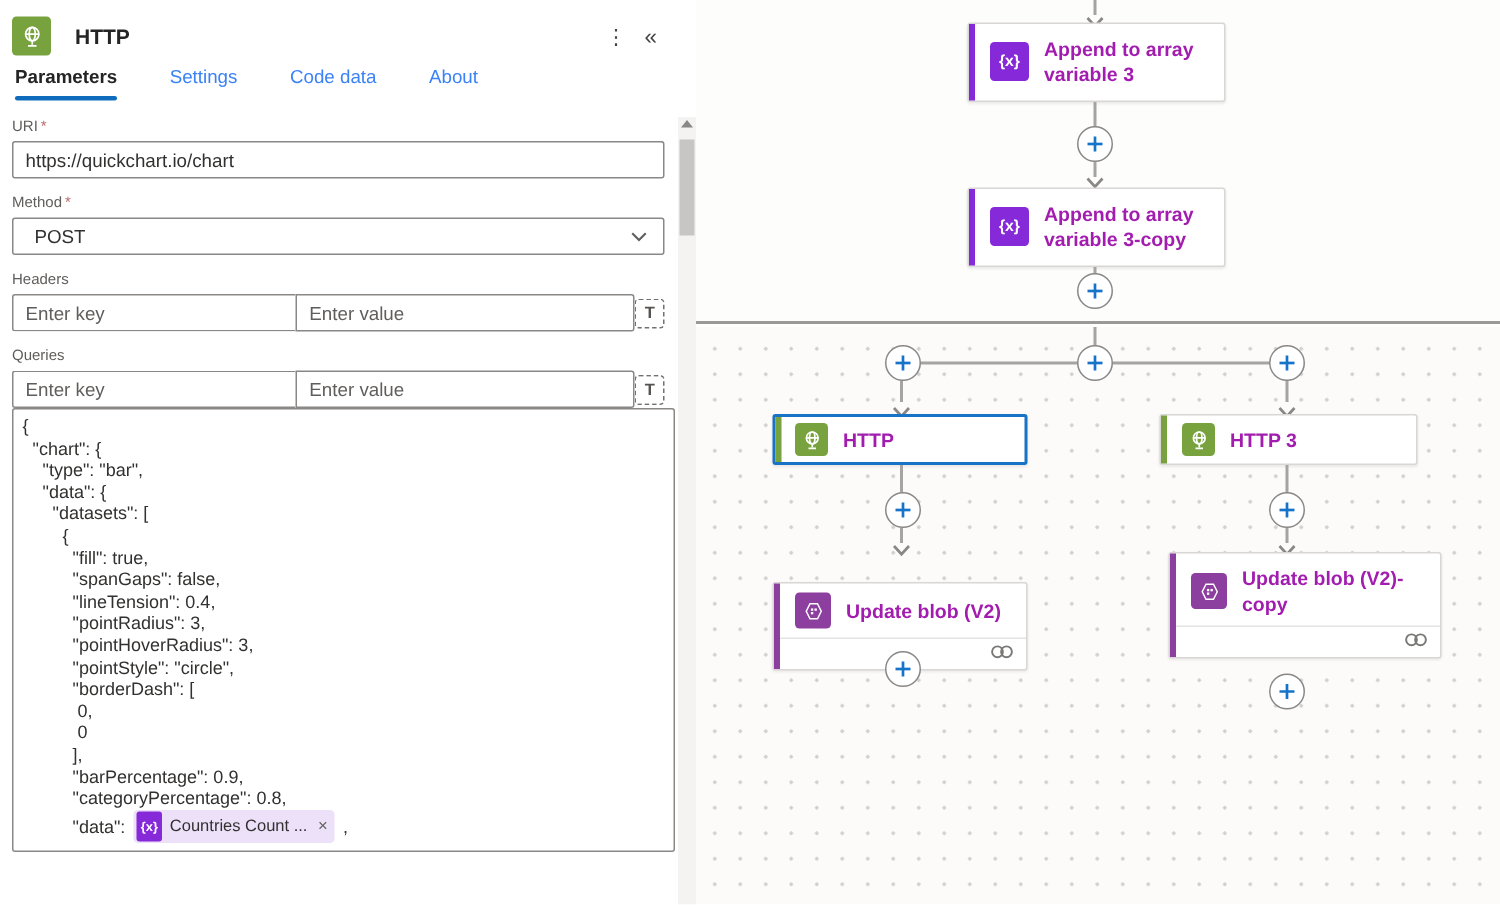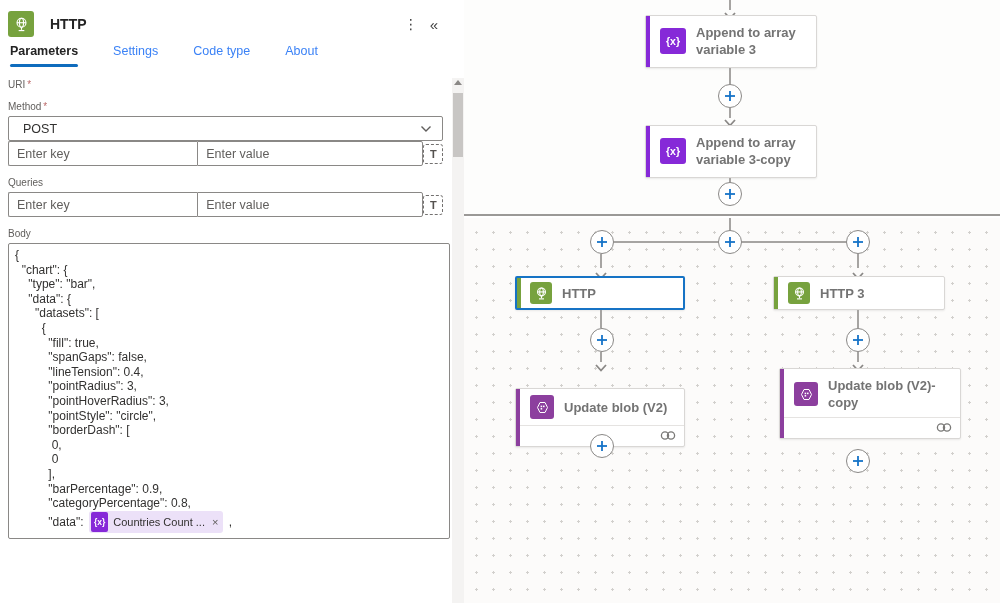--- a/index.html
+++ b/index.html
@@ -58,21 +58,21 @@
   .chev { position:absolute; width:12px; height:8px; }
 
   .plus-btn { position:absolute; width:24px; height:24px; border-radius:50%; background:#fff; border:1px solid #8a8886; display:flex; align-items:center; justify-content:center; cursor:pointer; padding:0; }
 
   .node { position:absolute; background:#fff; border:1px solid #d9d7d5; border-radius:2px; box-shadow:0 1px 2px rgba(0,0,0,.08); cursor:pointer; }
   .node .accent { position:absolute; left:0; top:0; bottom:0; width:4px; }
   .accent.purple { background:#8629d8; }
   .accent.green { background:#77a23e; }
   .accent.plum { background:#8c3f9e; }
   .node-row { display:flex; align-items:center; padding:8px 10px 8px 14px; }
-  .node-label { font-size:13px; font-weight:700; color:#737373; line-height:17px; margin-left:10px; }
+  .node-label { font-size:13px; font-weight:700; color:#a21caf; line-height:17px; margin-left:10px; }
   .node.selected { border:2px solid #1673c5; }
   .node-foot { border-top:1px solid #e5e3e1; height:21px; display:flex; align-items:center; justify-content:flex-end; padding:0 8px; margin-left:4px; }
 </style>
 </head>
 <body>
 
 <div class="app">
 
   <aside class="panel">
     <div class="panel-header">
@@ -86,51 +86,52 @@
         </svg>
       </span>
       <h1 class="panel-title">HTTP</h1>
       <button class="hdr-btn menu-dots">⋮</button>
       <button class="hdr-btn collapse">«</button>
     </div>
 
     <nav class="tabs">
       <button class="tab active">Parameters</button>
       <button class="tab">Settings</button>
-      <button class="tab">Code type</button>
+      <button class="tab">Code data</button>
       <button class="tab">About</button>
     </nav>
 
     <div class="panel-body">
       <div class="f-label"><span>URI</span><span class="req">*</span></div>
+      <input class="txt-input" type="text" value="https://quickchart.io/chart" style="">
 
       <div class="f-label"><span>Method</span><span class="req">*</span></div>
       <div class="select">
         <span class="sel-val">POST</span>
         <span>
           <svg width="12" height="8" viewBox="0 0 12 8" fill="none" stroke="#605e5c" stroke-width="1.4">
               <polyline points="1.5,1.5 6,6 10.5,1.5"></polyline>
             </svg>
         </span>
       </div>
 
+      <div class="f-label">Headers</div>
       <div class="kv-row">
         <input class="txt-input k" type="text" placeholder="Enter key" style="">
         <input class="txt-input v" type="text" placeholder="Enter value" style="">
         <button class="t-btn">T</button>
       </div>
 
       <div class="f-label">Queries</div>
       <div class="kv-row">
         <input class="txt-input k" type="text" placeholder="Enter key" style="">
         <input class="txt-input v" type="text" placeholder="Enter value" style="">
         <button class="t-btn">T</button>
       </div>
 
-      <div class="f-label">Body</div>
       <div class="body-editor">
         <span class="json-line">{</span>
         <span class="json-line">  "chart": {</span>
         <span class="json-line">    "type": "bar",</span>
         <span class="json-line">    "data": {</span>
         <span class="json-line">      "datasets": [</span>
         <span class="json-line">        {</span>
         <span class="json-line">          "fill": true,</span>
         <span class="json-line">          "spanGaps": false,</span>
         <span class="json-line">          "lineTension": 0.4,</span>

